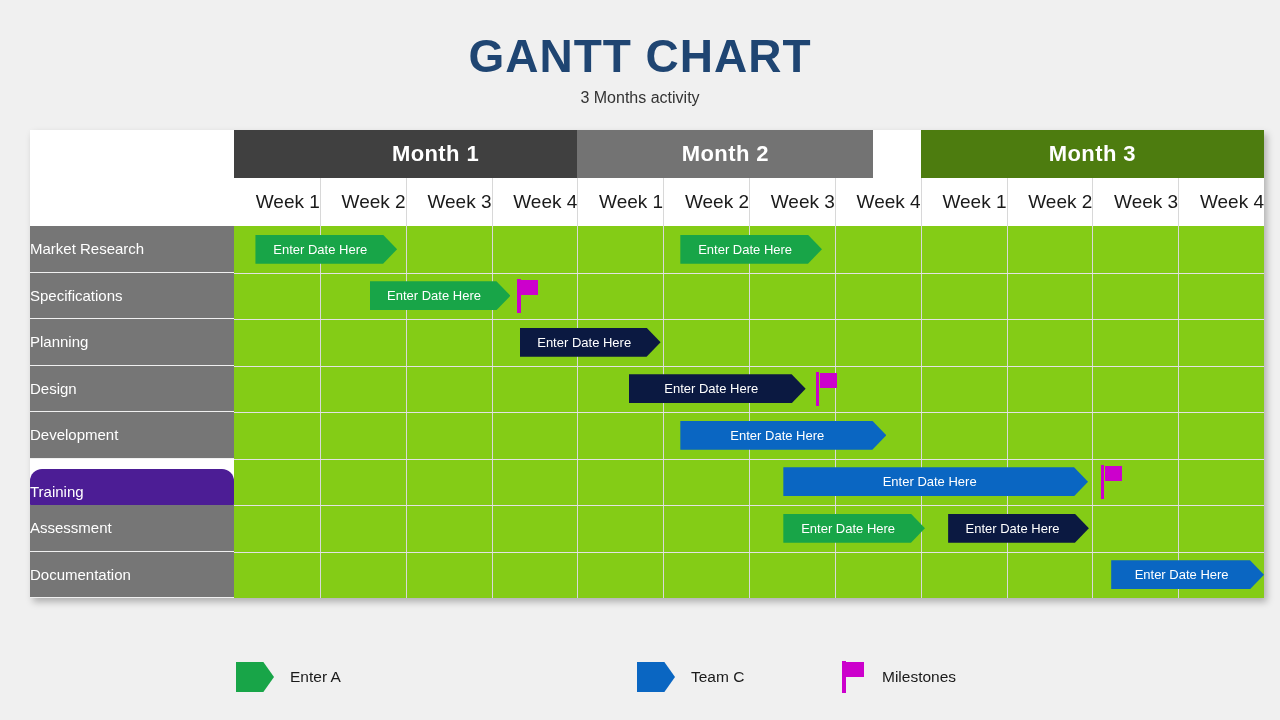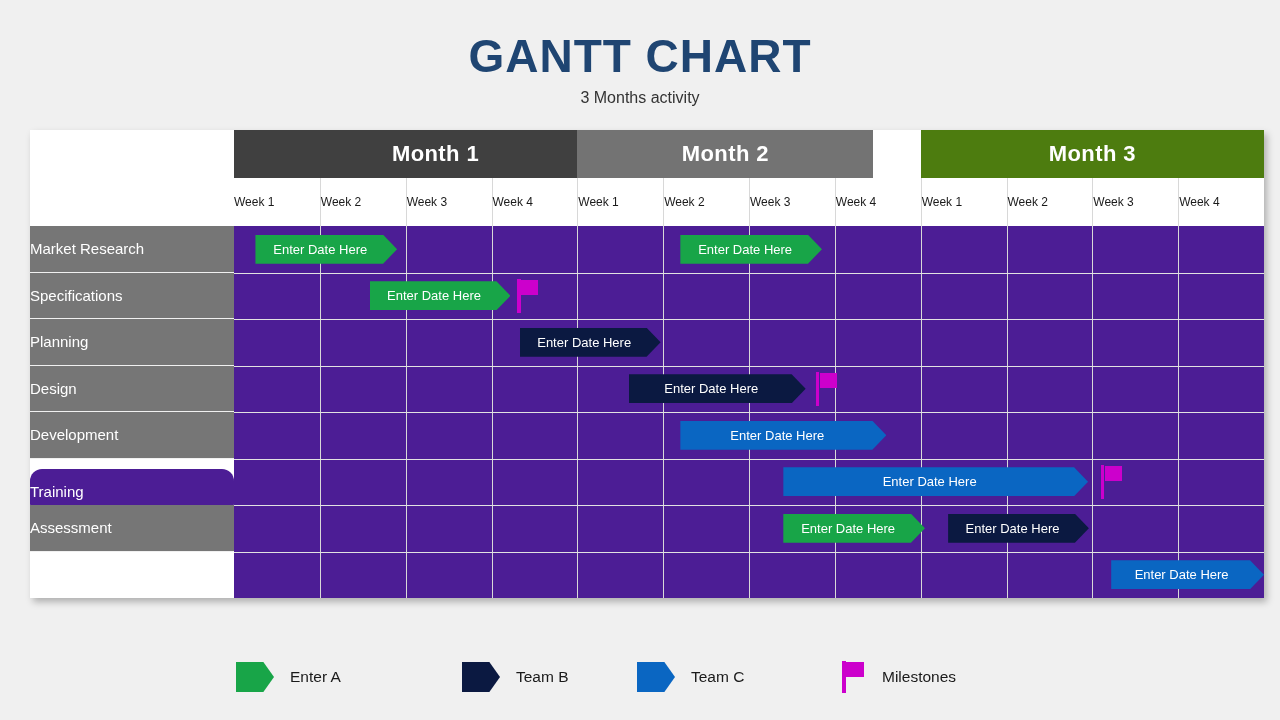--- a/index.html
+++ b/index.html
@@ -80,22 +80,22 @@
     top: 48px;
     width: 1030px;
     height: 48px;
     background: #ffffff;
   }
   .week-cell {
     position: absolute;
     top: 0;
     height: 48px;
     line-height: 48px;
-    text-align: left;
-    font-size: 12px;
+    text-align: right;
+    font-size: 19px;
     color: #1a1a1a;
     border-left: 1px solid #d8d8d8;
     box-sizing: border-box;
   }
   .week-cell.first { border-left: none; }
 
   
   #task-col {
     position: absolute;
     left: 0;
@@ -116,21 +116,21 @@
     border-bottom: 1.5px solid #f0f0f0;
   }
 
   
   #grid-area {
     position: absolute;
     left: 204px;
     top: 96px;
     width: 1030px;
     height: 372px;
-    background: #4c1d95;
+    background: #84cc16;
   }
   .grid-vline {
     position: absolute;
     top: 0;
     width: 1px;
     height: 372px;
     background: #d8d8d8;
   }
   .grid-hline {
     position: absolute;
@@ -257,20 +257,21 @@
     </div>
 
   <div id="task-col">
       <div class="task-cell" style="top: 0px; background: rgb(118, 118, 118);">Market Research</div>
       <div class="task-cell" style="top: 46.5px; background: rgb(118, 118, 118);">Specifications</div>
       <div class="task-cell" style="top: 93px; background: rgb(118, 118, 118);">Planning</div>
       <div class="task-cell" style="top: 186px; background: rgb(118, 118, 118);">Development</div>
       <div class="task-cell" style="top: 139.5px; background: rgb(118, 118, 118);">Design</div>
       <div class="task-cell" style="top: 243px; background: #4c1d95; border-radius: 12px;">Training</div>
       <div class="task-cell" style="top: 279px; background: rgb(118, 118, 118);">Assessment</div>
+      <div class="task-cell" style="top: 325.5px; background: rgb(118, 118, 118);">Documentation</div>
     </div>
 
   <div id="grid-area">
       <div class="grid-vline" style="left: 85.8333px;"></div>
       <div class="grid-vline" style="left: 171.667px;"></div>
       <div class="grid-vline" style="left: 257.5px;"></div>
       <div class="grid-vline" style="left: 343.333px;"></div>
       <div class="grid-vline" style="left: 429.167px;"></div>
       <div class="grid-vline" style="left: 515px;"></div>
       <div class="grid-vline" style="left: 600.833px;"></div>
@@ -312,24 +313,20 @@
 <div class="month-cell" style="left: 204px; width: 403px; background: #404040;">Month 1</div>
     <div class="month-cell" style="left: 547.333px; width: 296px; background: #737373;">Month 2</div>
     <div class="month-cell" style="left: 890.667px; width: 343.333px; background: #4d7c0f;">Month 3</div>
   </div>
 
 <div id="legend">
     <div class="legend-item" style="left: 236px;">
       <div class="legend-swatch" style="background: rgb(24, 165, 72);"></div>
       <span class="legend-label">Enter A</span>
     </div>
-    <div class="legend-item" style="left: 462px;">
-      <div class="legend-swatch" style="background: rgb(11, 25, 65);"></div>
-      <span class="legend-label">Team B</span>
-    </div>
     <div class="legend-item" style="left: 637px;">
       <div class="legend-swatch" style="background: rgb(10, 102, 194);"></div>
       <span class="legend-label">Team C</span>
     </div>
     <div class="legend-item" style="left: 840px;">
       <div class="legend-flag">
         <div class="pole" style="background: rgb(204, 0, 204);"></div>
         <div class="banner" style="background: rgb(204, 0, 204);"></div>
       </div>
       <span class="legend-label">Milestones</span>

